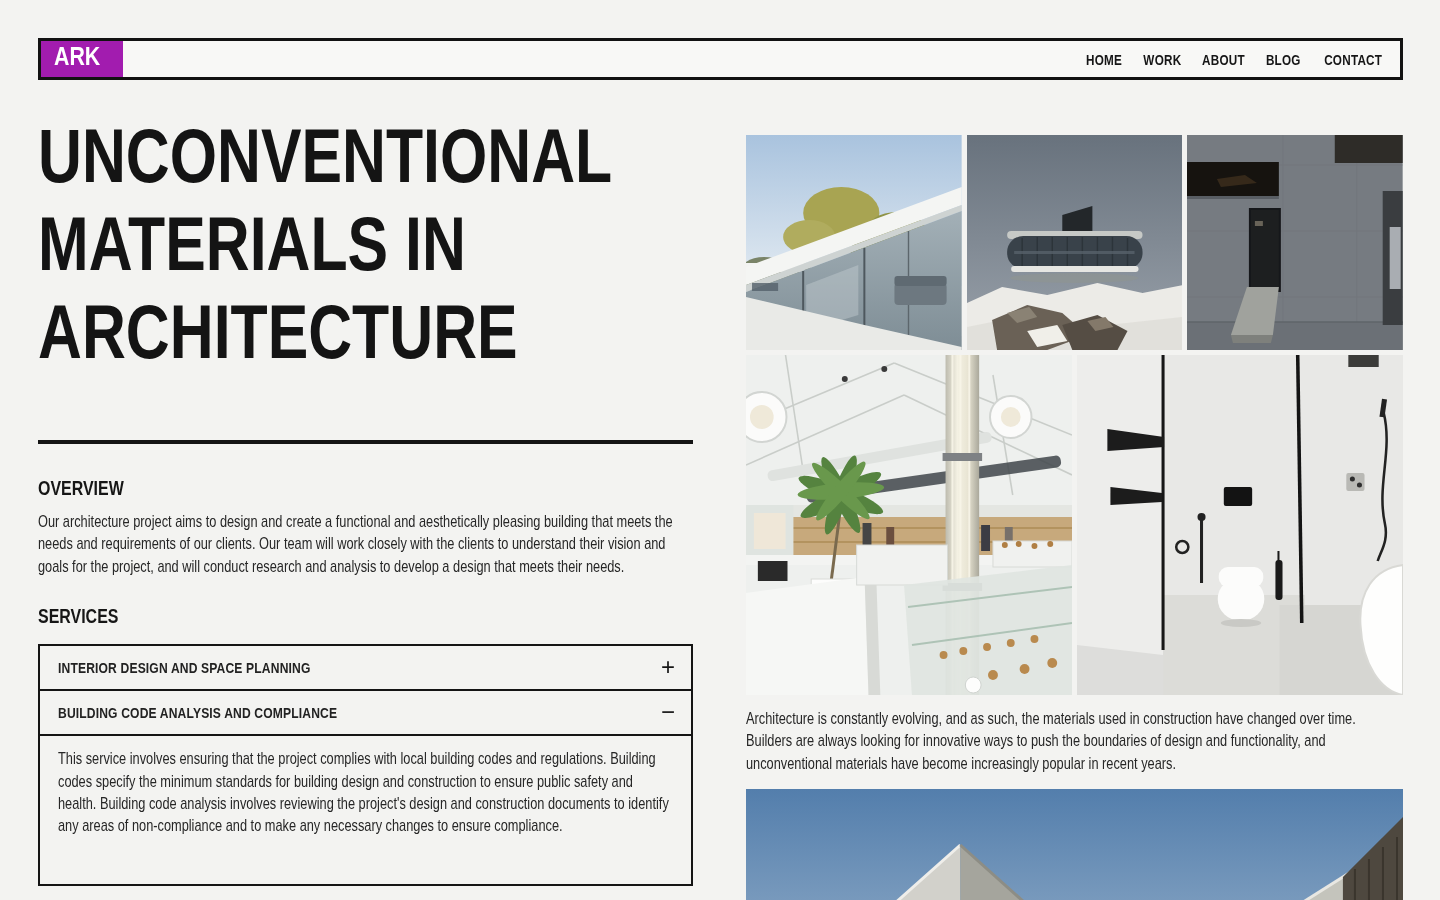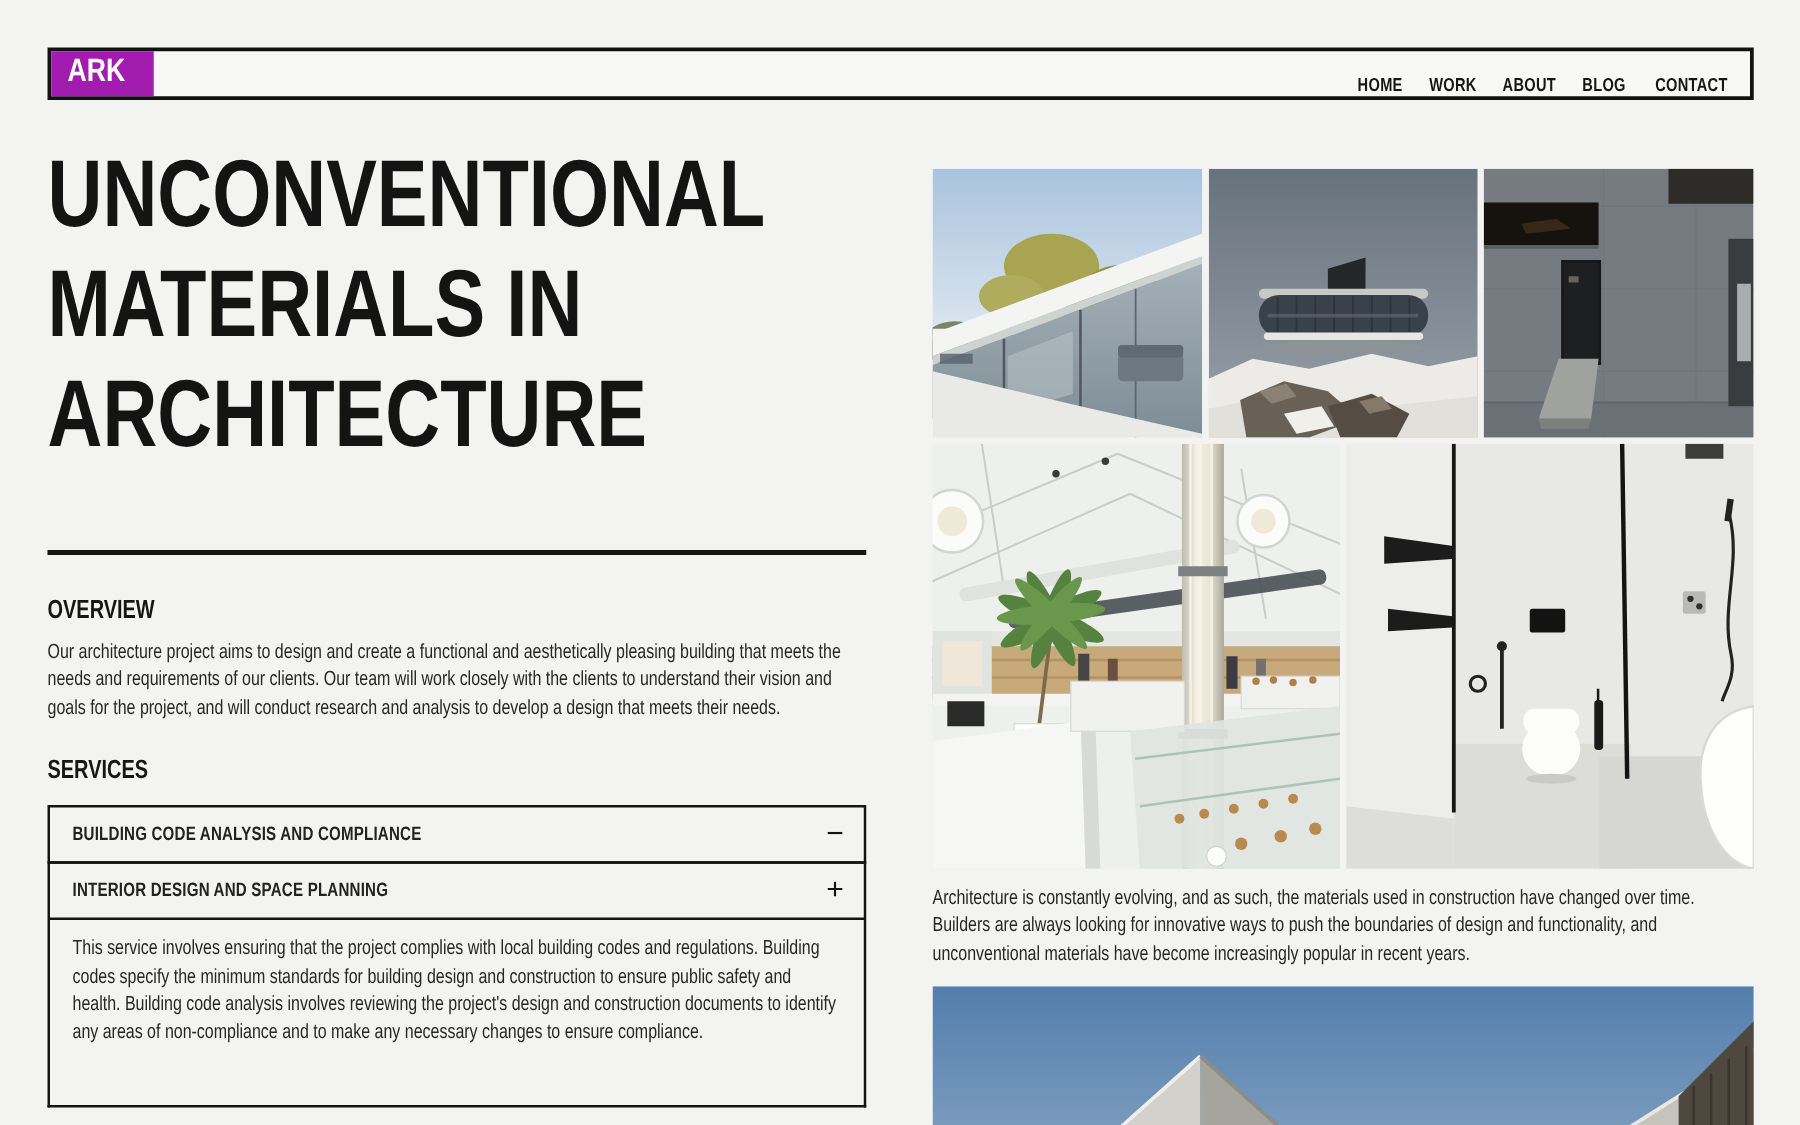--- a/index.html
+++ b/index.html
@@ -25,21 +25,21 @@
     background:#a21caf; color:#ffffff;
     display:flex; 
     padding:0 13px;
     cursor:pointer;
   }
   .logo span {
     font-size:26px; font-weight:700;
     display:inline-block;
     transform:scaleX(0.82); transform-origin:left center;
   }
-  .nav { display:flex; align-items:flex-end; gap:10px; padding-right:10px; }
+  .nav { display:flex; align-items:center; gap:10px; padding-right:10px; }
   .nav a {
     color:#161616; text-decoration:none;
     font-size:15px; font-weight:700; letter-spacing:.3px;
     display:inline-block; transform:scaleX(0.78);
     cursor:pointer;
   }
 
   
   .main { display:flex; gap:53px; padding:0 37px 0 38px; margin-top:32px; }
   .col-left { width:655px; flex:none; }
@@ -127,26 +127,26 @@
 
     <div class="rule"></div>
 
     <h2 class="h2 overview-h">OVERVIEW</h2>
     <p class="body-text overview-p">Our architecture project aims to design and create a functional and aesthetically pleasing building that meets the needs and requirements of our clients. Our team will work closely with the clients to understand their vision and goals for the project, and will conduct research and analysis to develop a design that meets their needs.</p>
 
     <h2 class="h2 services-h">SERVICES</h2>
 
     <div class="accordion">
       <div class="acc-row">
+        <span class="acc-title">INTERIOR DESIGN AND SPACE PLANNING</span>
+        <span class="acc-toggle">+</span>
+      </div>
+      <div class="acc-row">
         <span class="acc-title">BUILDING CODE ANALYSIS AND COMPLIANCE</span>
         <span class="acc-toggle">−</span>
-      </div>
-      <div class="acc-row">
-        <span class="acc-title">INTERIOR DESIGN AND SPACE PLANNING</span>
-        <span class="acc-toggle">+</span>
       </div>
       <div class="acc-panel">
         <p class="body-text">This service involves ensuring that the project complies with local building codes and regulations. Building codes specify the minimum standards for building design and construction to ensure public safety and health. Building code analysis involves reviewing the project's design and construction documents to identify any areas of non-compliance and to make any necessary changes to ensure compliance.</p>
       </div>
     </div>
   </div>
 
   <div class="col-right">
 
     <div class="gallery-row1">

